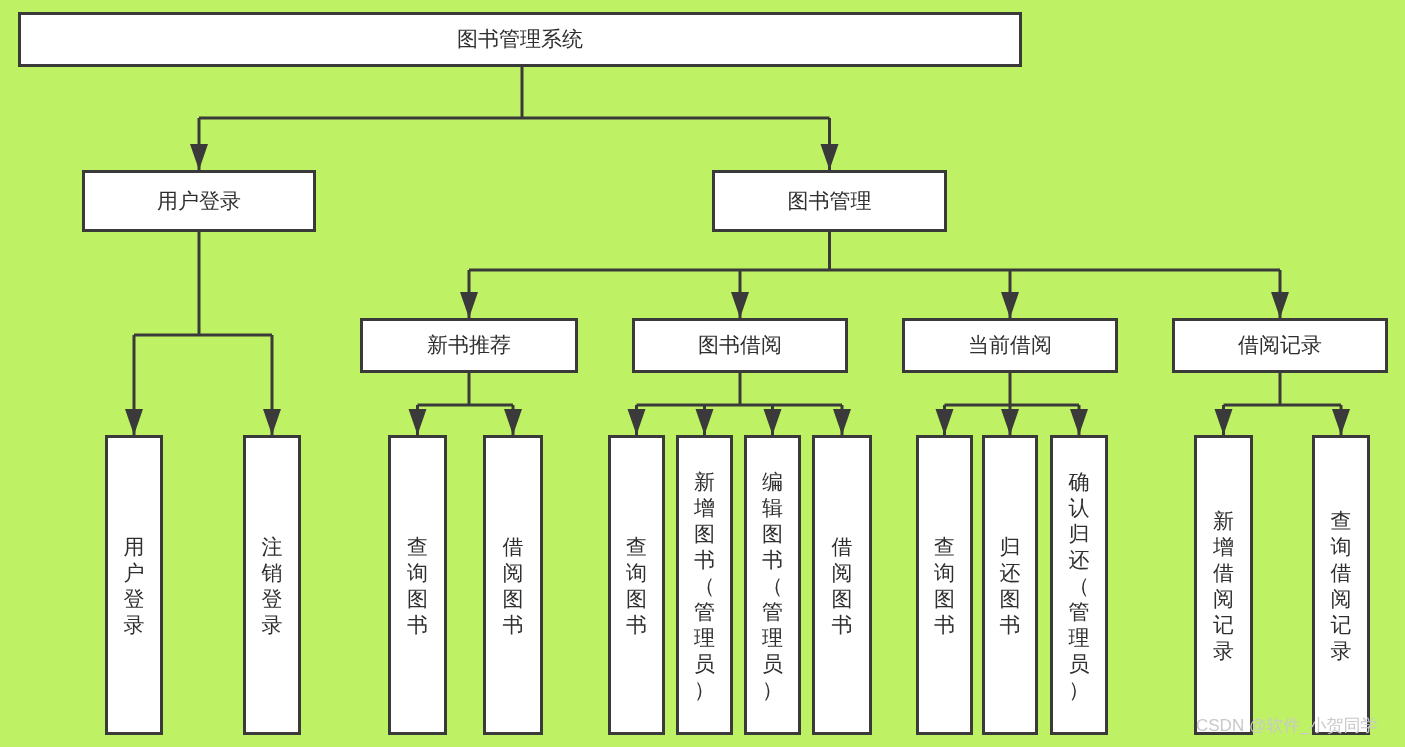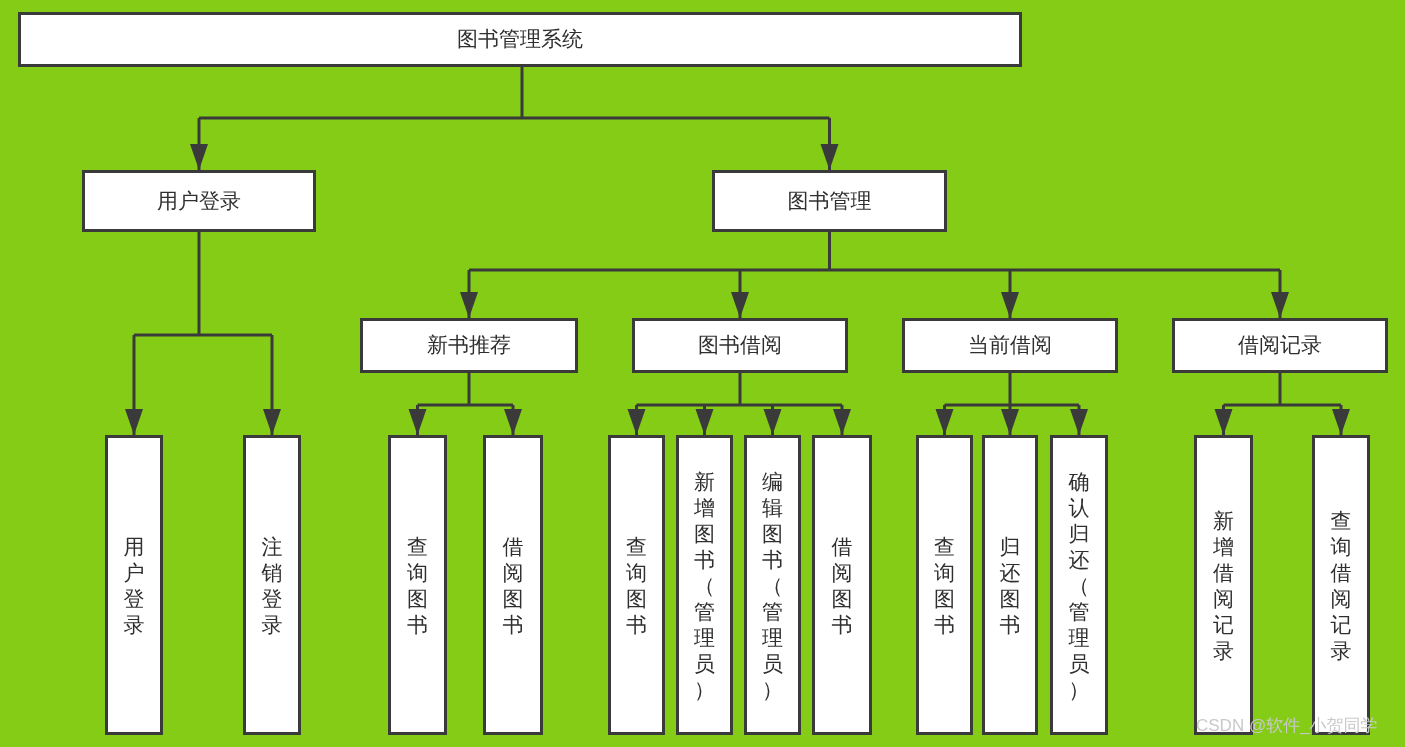--- a/index.html
+++ b/index.html
@@ -11,21 +11,21 @@
   body {
     width: 1405px;
     height: 747px;
     font-family: "Liberation Sans", "DejaVu Sans", sans-serif;
     overflow: hidden;
   }
   #diagram-root {
     position: relative;
     width: 1405px;
     height: 747px;
-    background: #84cc16;
+    background: #bef264;
   }
   svg.diagram-canvas {
     position: absolute;
     left: 0;
     top: 0;
     width: 1405px;
     height: 747px;
     display: block;
   }
   .node-box {

